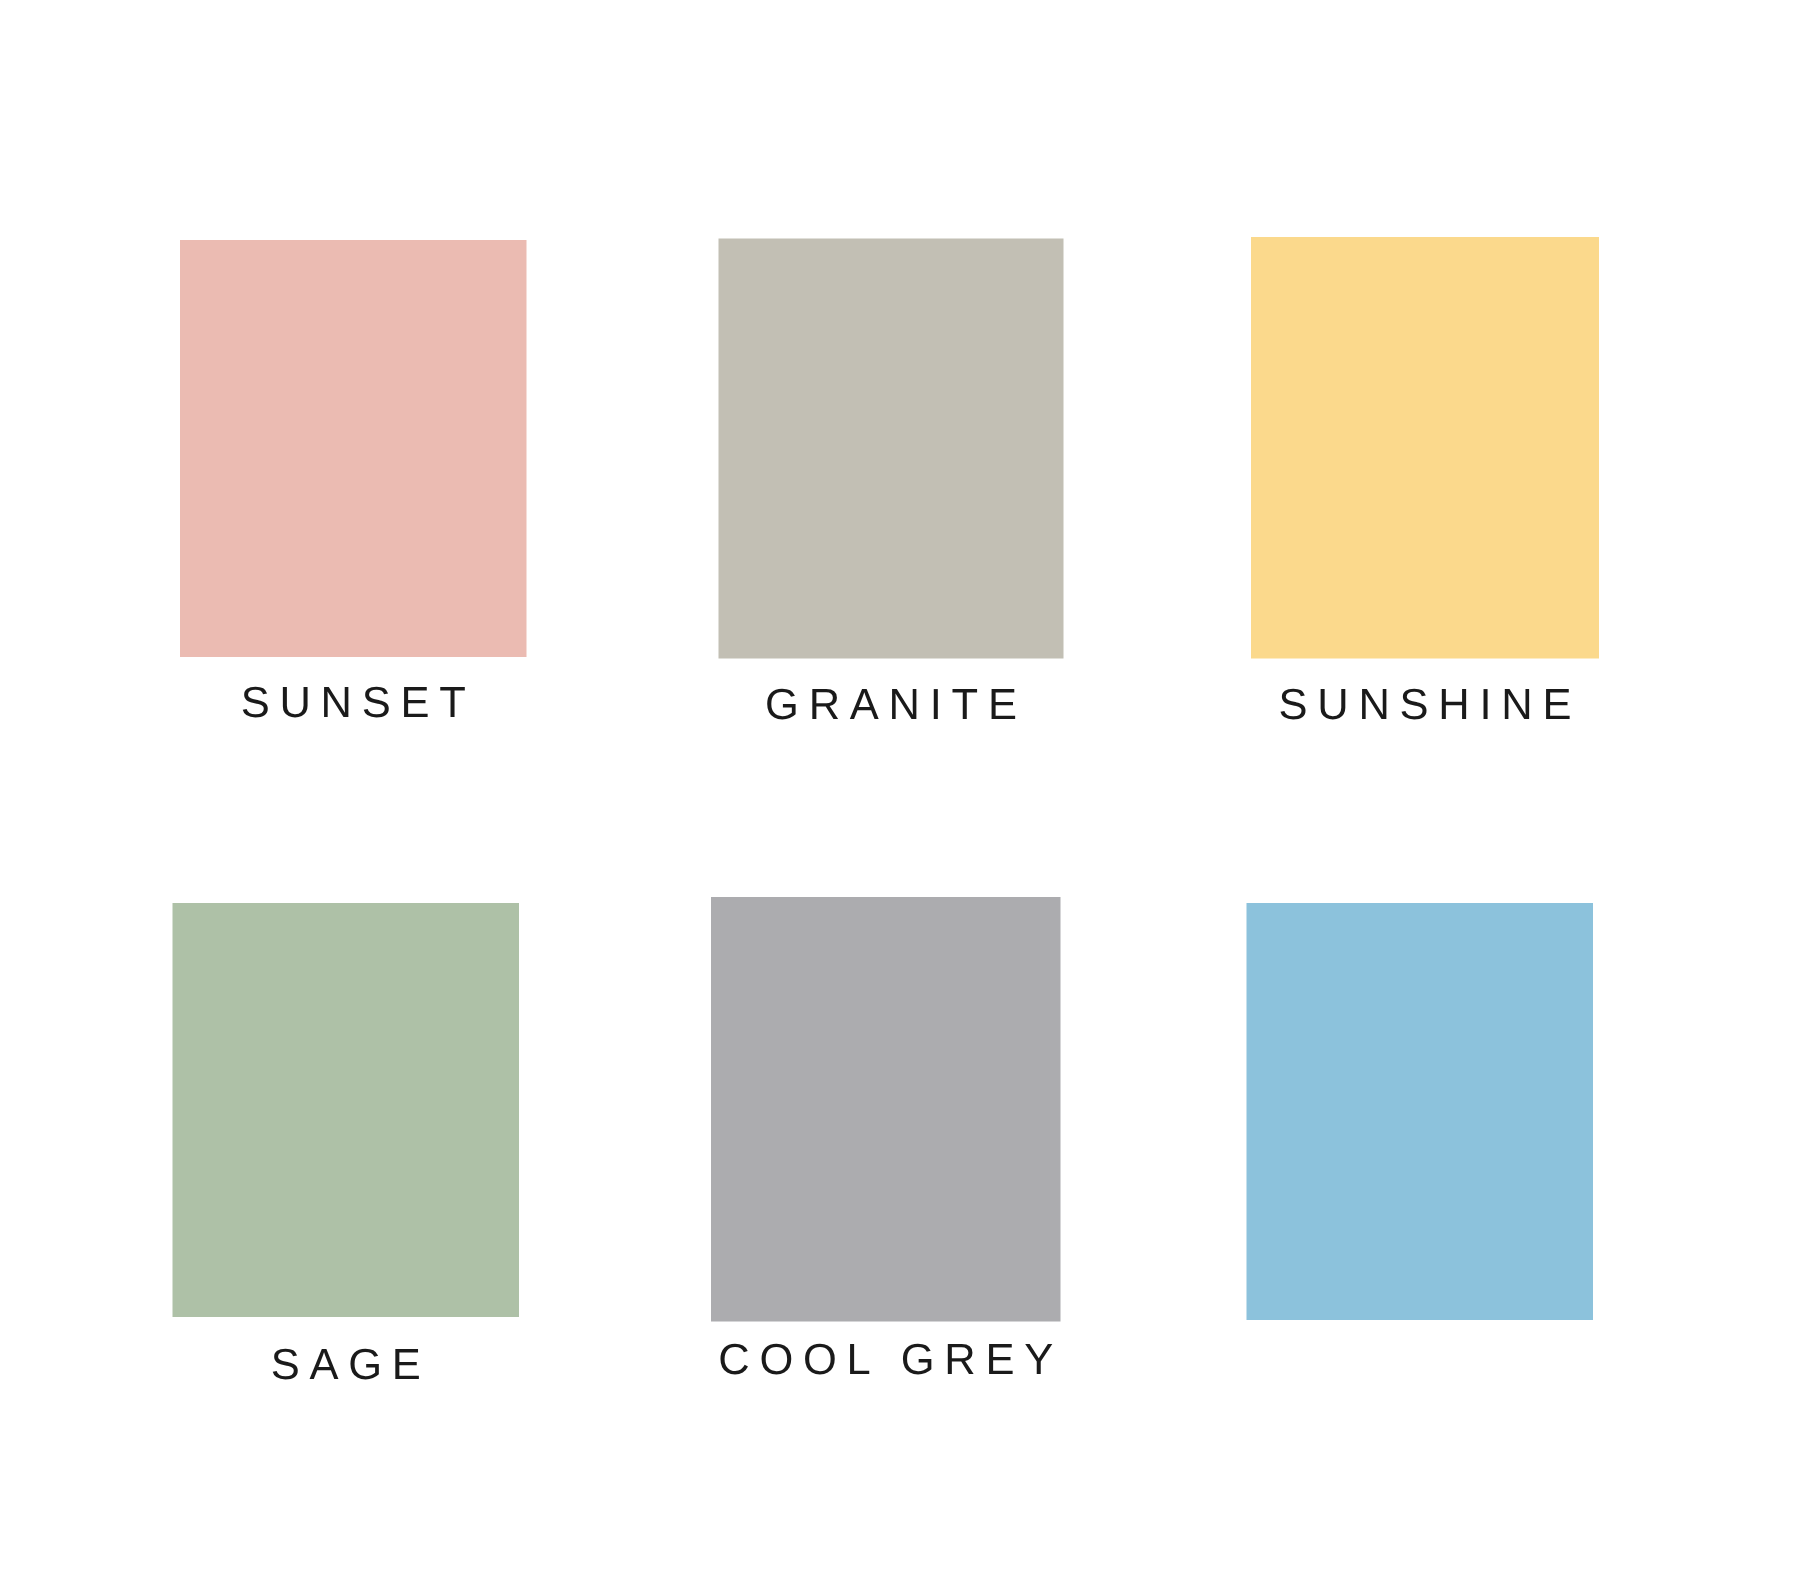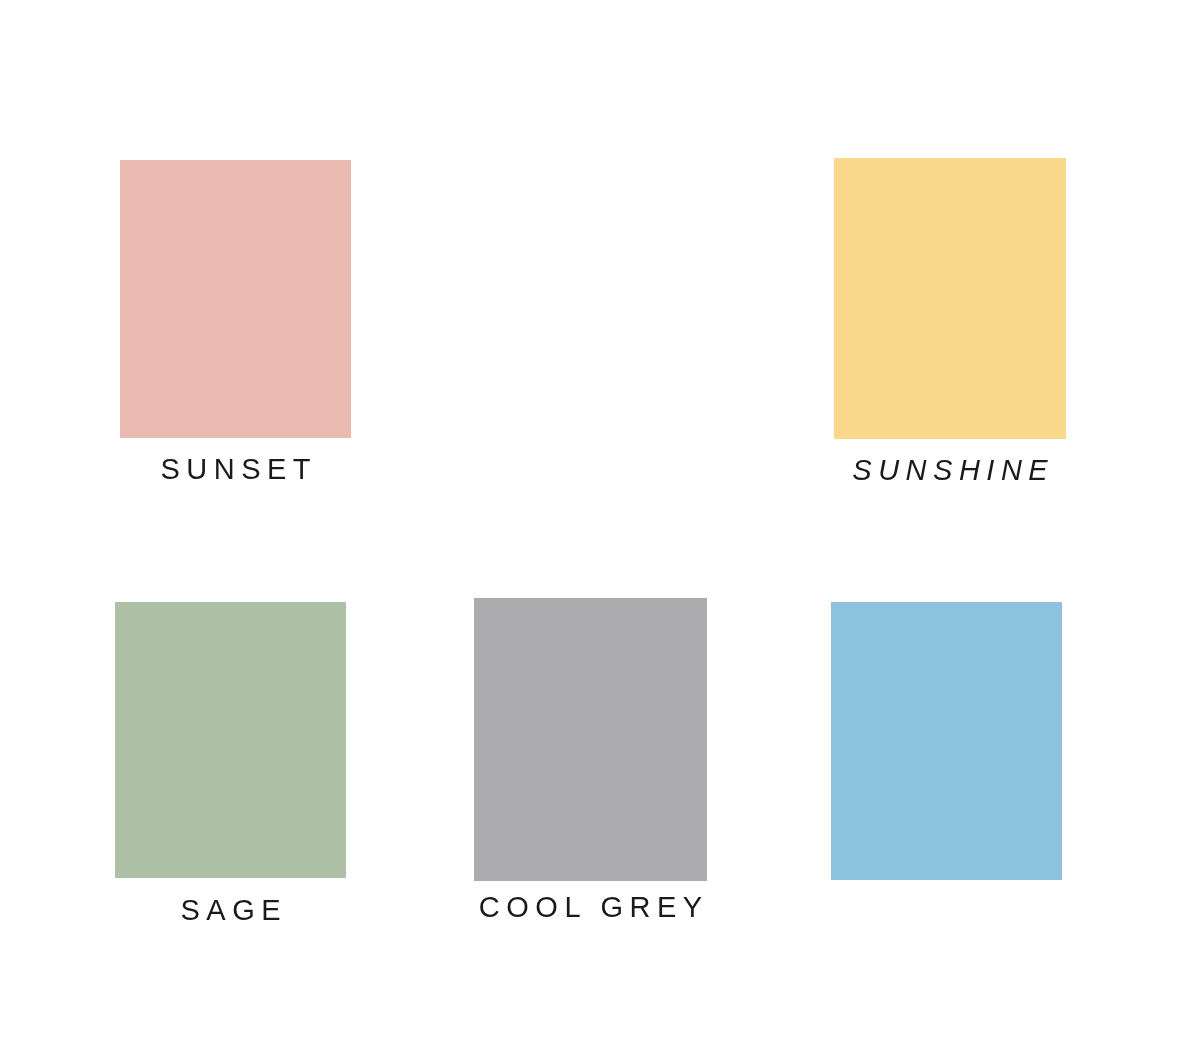--- a/index.html
+++ b/index.html
@@ -51,21 +51,21 @@
   }
 
   
   .cell-sunset    { left: 120px; top: 160px; width: 231px; height: 278px; }
   .cell-sunset    .swatch-label { top: 295px; }
 
   .cell-granite   { left: 479px; top: 159px; width: 230px; height: 280px; }
   .cell-granite   .swatch-label { top: 297px; }
 
   .cell-sunshine  { left: 834px; top: 158px; width: 232px; height: 281px; }
-  .cell-sunshine  .swatch-label { top: 298px; font-style: italic; }
+  .cell-sunshine  .swatch-label { top: 298px; }
 
   
   .cell-sage      { left: 115px; top: 602px; width: 231px; height: 276px; }
   .cell-sage      .swatch-label { top: 294px; }
 
   .cell-coolgrey  { left: 474px; top: 598px; width: 233px; height: 283px; }
   .cell-coolgrey  .swatch-label { top: 295px; }
 
   .cell-skyblue   { left: 831px; top: 602px; width: 231px; height: 278px; }
   .cell-skyblue   .swatch-label { top: 299px; }
@@ -73,20 +73,24 @@
 </head>
 <body style="background: rgb(255, 255, 255);">
 
 <div class="palette-board">
 
   <div class="swatch-cell cell-sunset">
     <div class="swatch-chip" style="background-color: rgb(235, 187, 178);"></div>
     <div class="swatch-label" style="color: rgb(26, 26, 26);">SUNSET</div>
   </div>
 
+  <div class="swatch-cell cell-granite">
+    <div class="swatch-chip" style="background-color: rgb(194, 191, 180);"></div>
+    <div class="swatch-label" style="color: rgb(26, 26, 26);">GRANITE</div>
+  </div>
 
   <div class="swatch-cell cell-sunshine">
     <div class="swatch-chip" style="background-color: rgb(251, 217, 140);"></div>
     <div class="swatch-label" style="color: rgb(26, 26, 26);">SUNSHINE</div>
   </div>
 
   <div class="swatch-cell cell-coolgrey">
     <div class="swatch-chip" style="background-color: rgb(172, 172, 175);"></div>
     <div class="swatch-label" style="color: rgb(26, 26, 26);">COOL GREY</div>
   </div>

